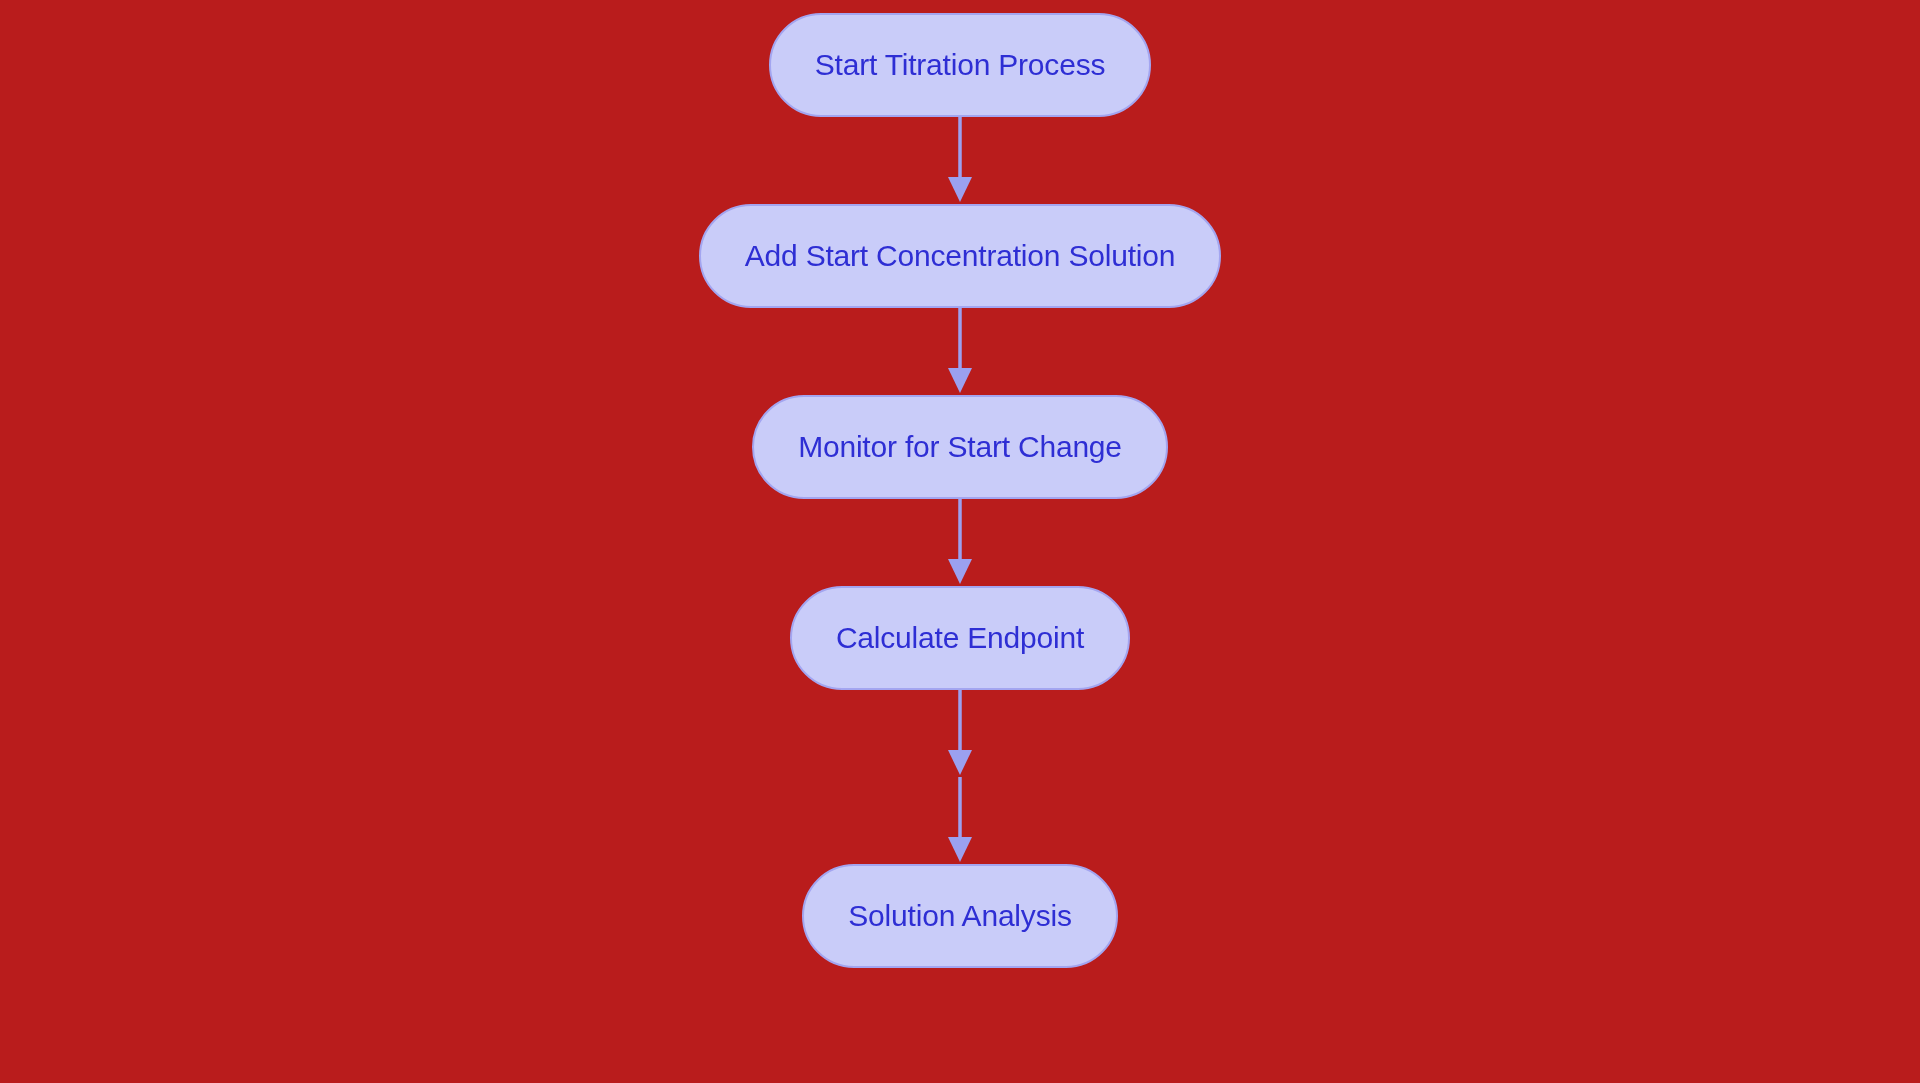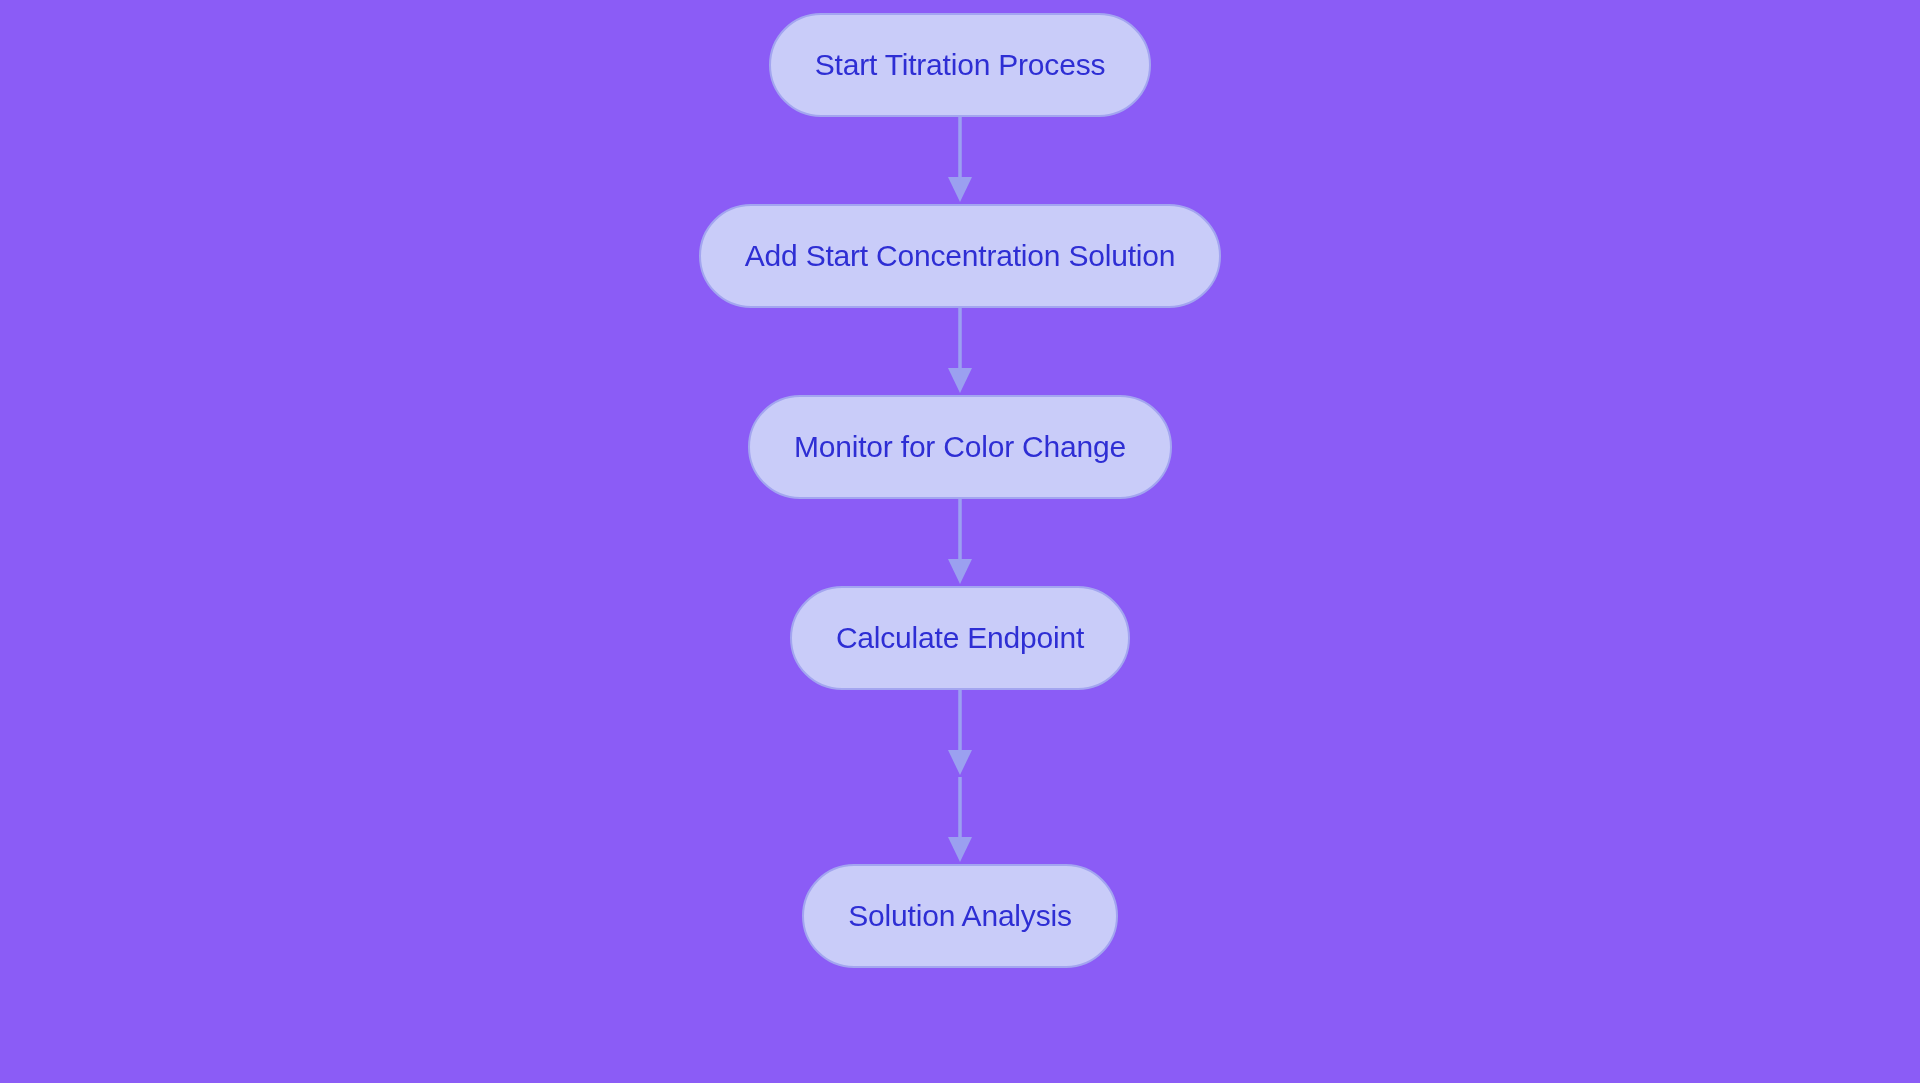--- a/index.html
+++ b/index.html
@@ -12,21 +12,21 @@
     width: 1920px;
     height: 1083px;
     font-family: "Liberation Sans", sans-serif;
     overflow: hidden;
   }
 
   #flowchart {
     position: relative;
     width: 1920px;
     height: 1083px;
-    background: #8b5cf6;
+    background: #b91c1c;
   }
 
   .flow-column {
     position: absolute;
     left: 0;
     top: 0;
     width: 1920px;
     height: 1083px;
     display: flex;
     flex-direction: column;
@@ -97,21 +97,21 @@
     <div class="node">
       <span class="node-label">Add Start Concentration Solution</span>
     </div>
 
     <svg class="connector" viewBox="0 0 40 87">
       <line class="connector-line" x1="20" y1="0" x2="20" y2="66"></line>
       <polygon class="connector-head" points="20,85 8,60 32,60"></polygon>
     </svg>
 
     <div class="node">
-      <span class="node-label">Monitor for Color Change</span>
+      <span class="node-label">Monitor for Start Change</span>
     </div>
 
     <svg class="connector" viewBox="0 0 40 87">
       <line class="connector-line" x1="20" y1="0" x2="20" y2="66"></line>
       <polygon class="connector-head" points="20,85 8,60 32,60"></polygon>
     </svg>
 
     <div class="node">
       <span class="node-label">Calculate Endpoint</span>
     </div>

